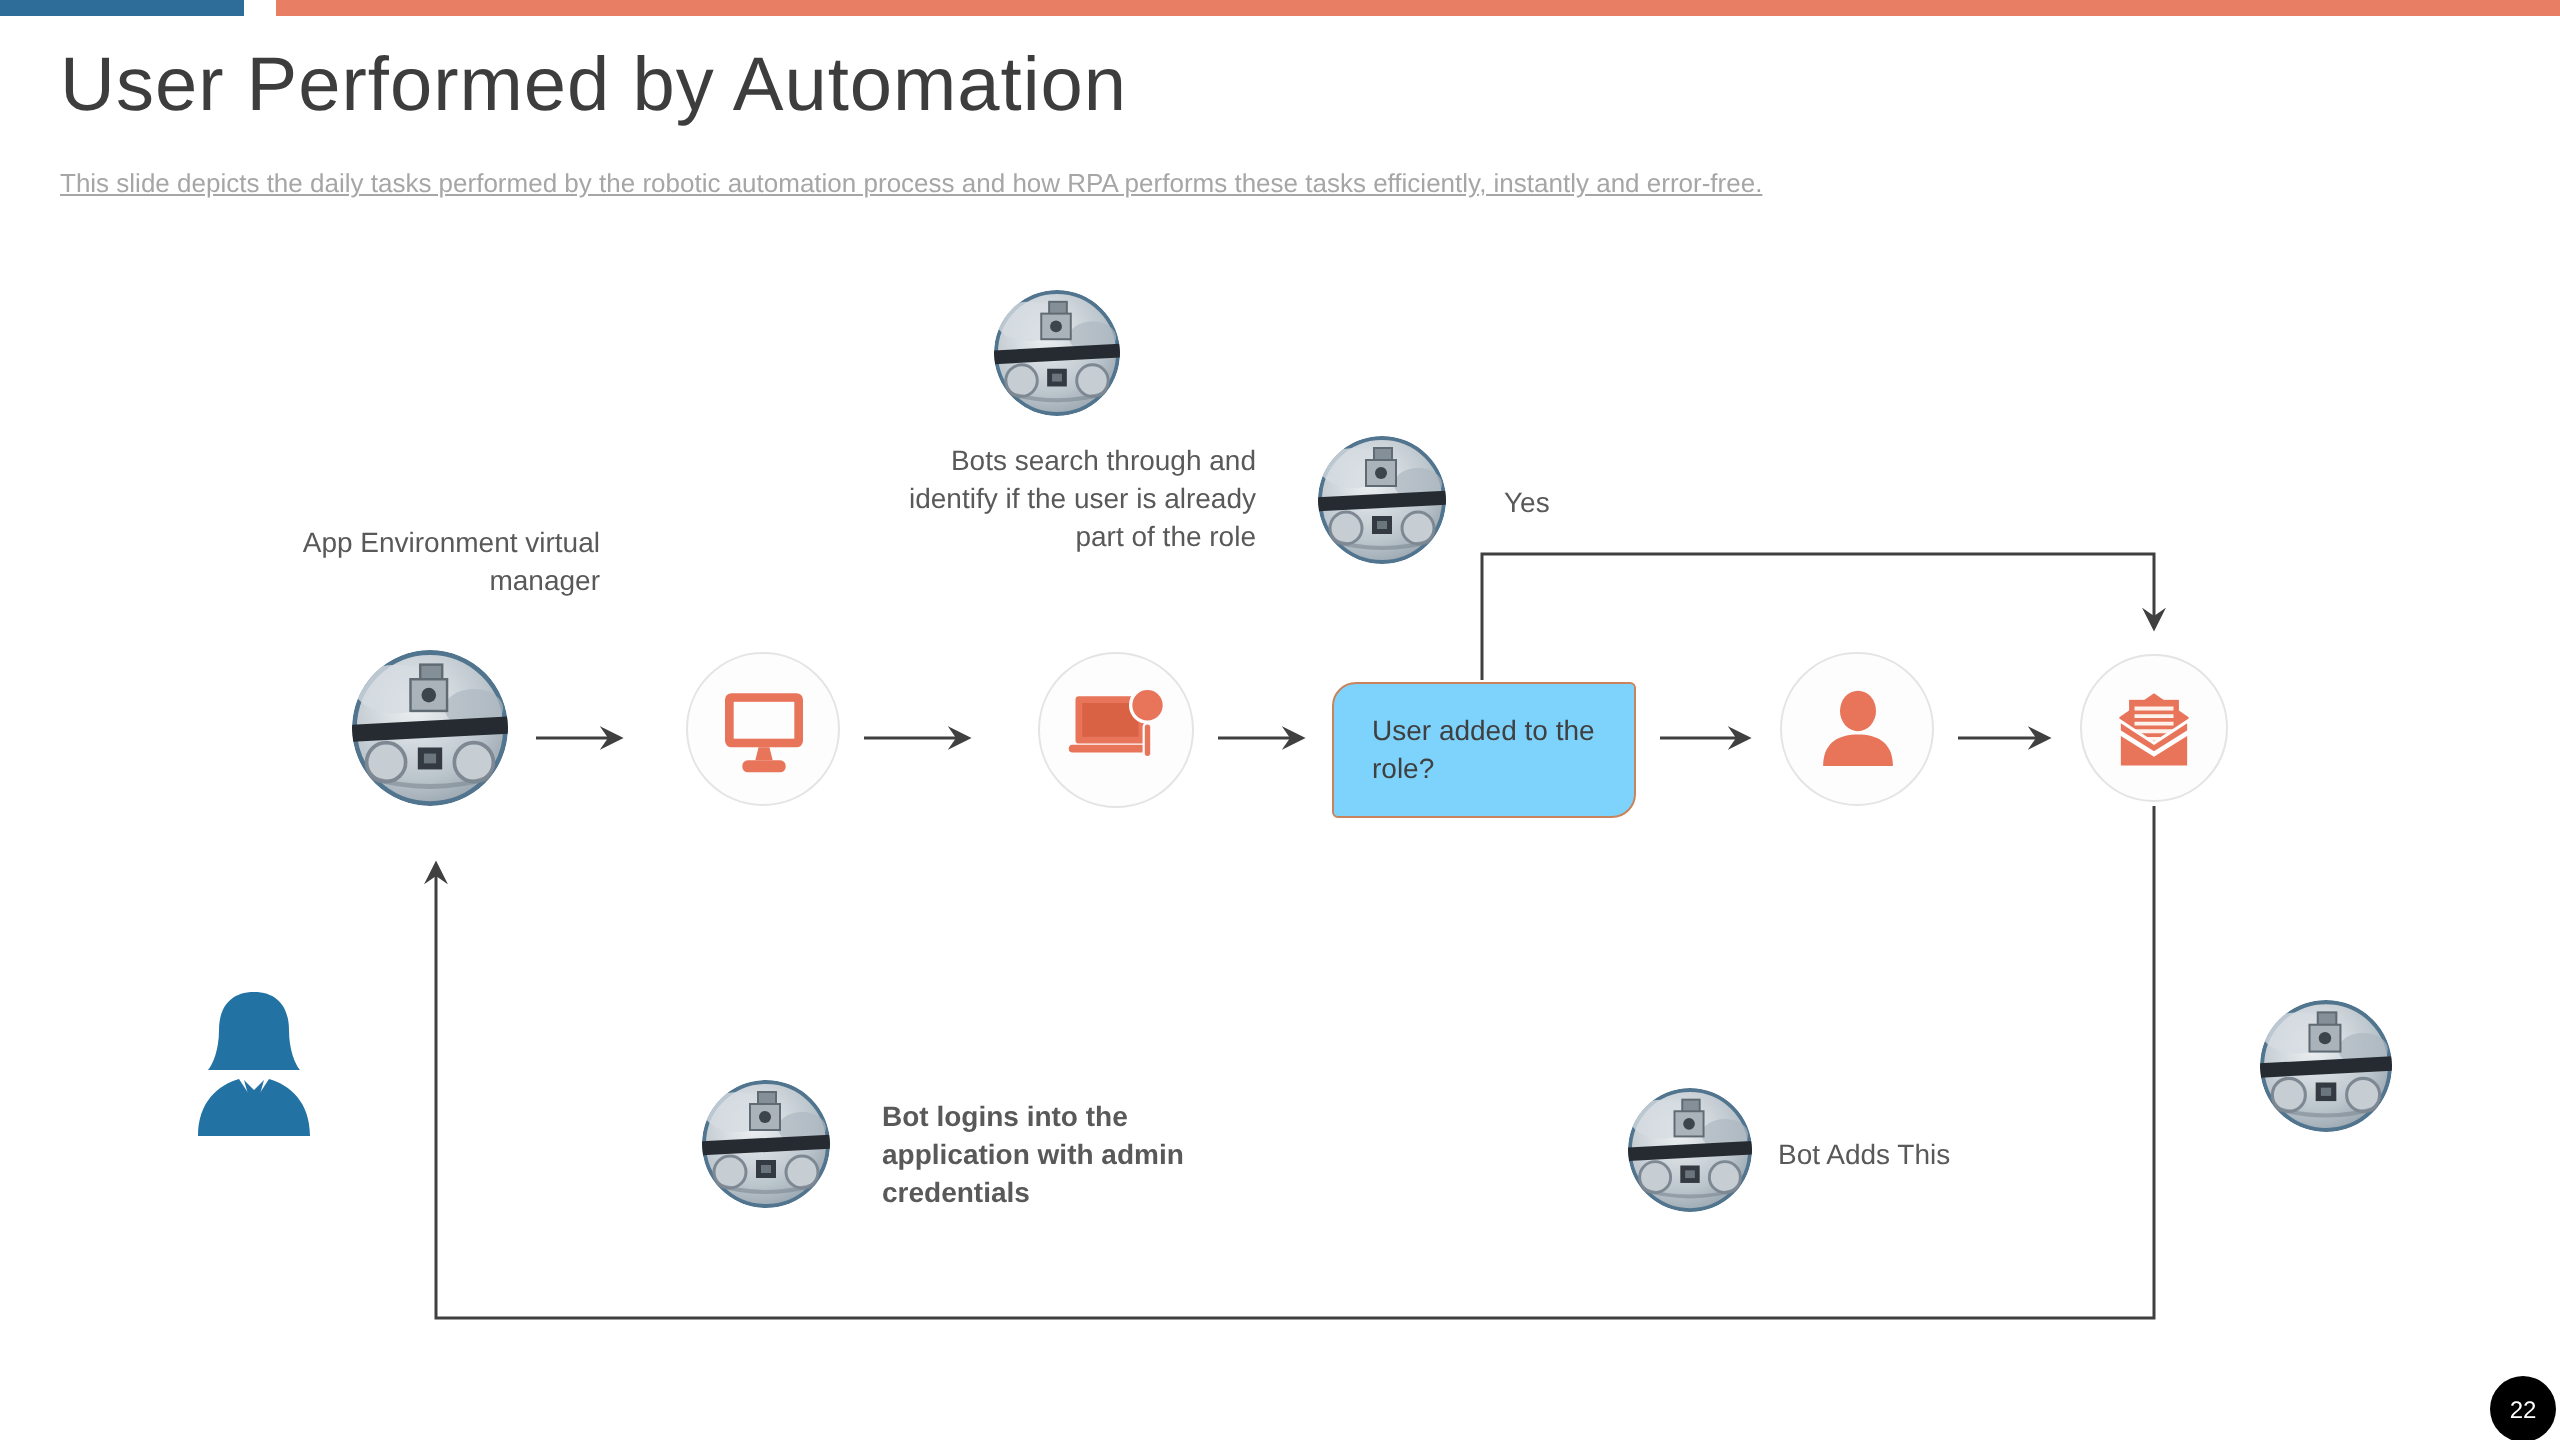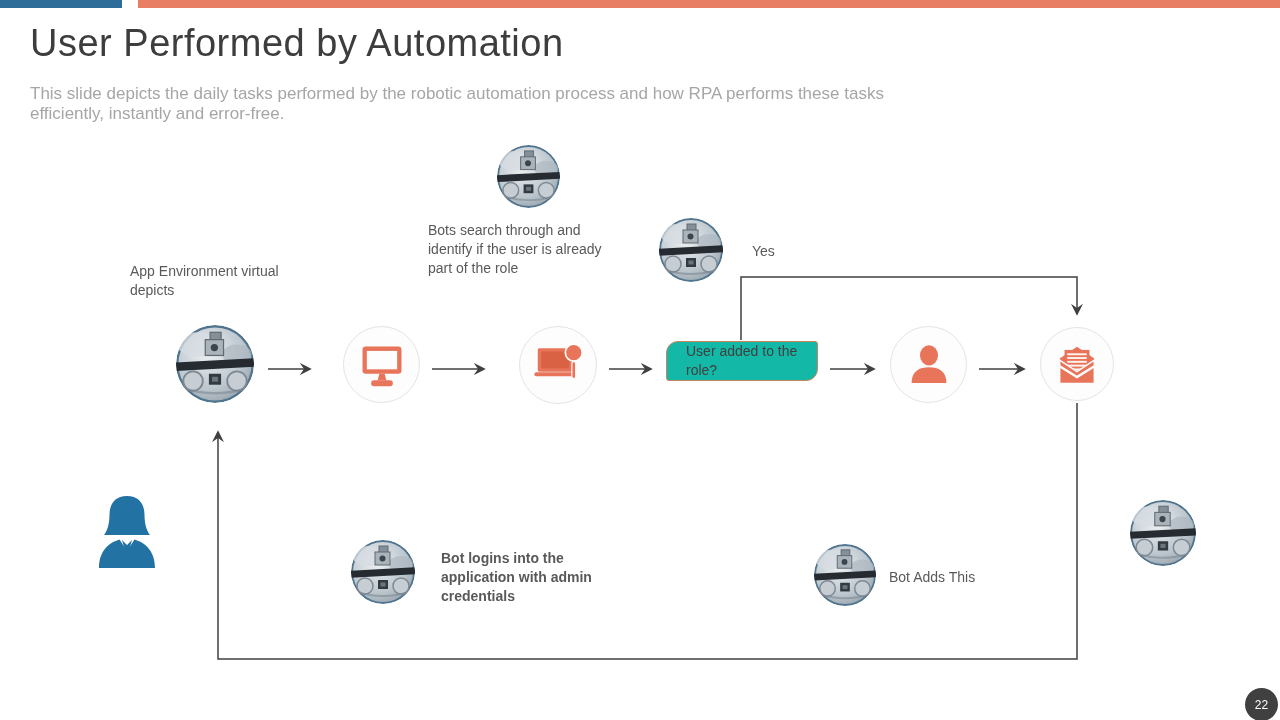--- a/index.html
+++ b/index.html
@@ -8,51 +8,51 @@
     background:#ffffff;font-family:"Liberation Sans",sans-serif;
   }
   .topbar-blue{position:absolute;left:0;top:0;width:122px;height:8px;background:#2E6D99;}
   .topbar-orange{position:absolute;left:138px;top:0;width:1142px;height:8px;background:#E87E63;}
   .title{
     position:absolute;left:30px;top:22px;width:1000px;
     font-size:38px;font-weight:400;color:#3D3D3D;letter-spacing:0.5px;
   }
   .subtitle{
     position:absolute;left:30px;top:84px;width:900px;
-    font-size:17px;color:#A6A6A6;
+    font-size:13px;color:#A6A6A6;text-decoration:underline;
   }
   .connectors{position:absolute;left:0;top:0;pointer-events:none;}
   .node{position:absolute;border-radius:50%;}
   .icon-circle{
     background:#FDFDFD;border:1px solid #E4E4E6;border-radius:50%;
     display:flex;align-items:center;justify-content:center;box-sizing:border-box;
   }
   .robot-circle{overflow:hidden;}
   .robot-circle svg{display:block;width:100%;height:100%;}
   .icon-circle svg{display:block;}
   .label{
     position:absolute;font-size:14px;line-height:19px;color:#595959;
   }
-  .label.center{text-align:left;}
+  .label.center{text-align:right;}
   .decision-box{
-    position:absolute;left:666px;top:341px;width:152px;height:40px;
+    position:absolute;left:666px;top:341px;width:152px;height:68px;
     border:1px solid #C8845C;border-radius:12px 3px 12px 3px;
-    box-sizing:border-box;background:#14b8a6;
+    box-sizing:border-box;background:#7dd3fc;
     display:flex;align-items:center;
   }
   .decision-box .txt{
     padding-left:19px;font-size:14px;line-height:19px;color:#404040;width:118px;
   }
   .footer{
     position:absolute;left:0;top:703px;width:1280px;text-align:center;
     font-size:11.5px;color:#A6A6A6;
   }
   .page-badge{
     position:absolute;left:1245px;top:688px;width:33px;height:33px;border-radius:50%;
-    background:#404040;color:#ffffff;font-size:12px;
+    background:#000000;color:#ffffff;font-size:12px;
     display:flex;align-items:center;justify-content:center;
   }
   .woman-icon{position:absolute;left:96px;top:494px;}
 </style>
 </head>
 <body>
 
 <svg width="0" height="0" style="position:absolute">
   <defs>
     <radialGradient id="robot-bg" cx="40%" cy="35%" r="80%">
@@ -198,21 +198,21 @@
         <use href="#sym-robot"></use>
       </svg>
   </div>
 
   <div class="woman-icon">
     <svg width="62" height="74" viewBox="0 0 62 74">
         <use href="#sym-woman"></use>
       </svg>
   </div>
 
-  <div class="label center" style="left:130px;top:262px;width:170px;">App Environment virtual depicts</div>
+  <div class="label center" style="left:130px;top:262px;width:170px;">App Environment virtual manager</div>
   <div class="label center" style="left:428px;top:221px;width:200px;">Bots search through and identify if the user is already part of the role</div>
   <div class="label" style="left:737px;top:242px;width:60px;margin-left:15px;">Yes</div>
   <div class="label" style="left:441px;top:549px;width:168px;font-weight:bold;">Bot logins into the application with admin credentials</div>
   <div class="label" style="left:889px;top:568px;width:130px;">Bot Adds This</div>
 
   <div class="page-badge">22</div>
 
 </div>
 
 </body></html>

